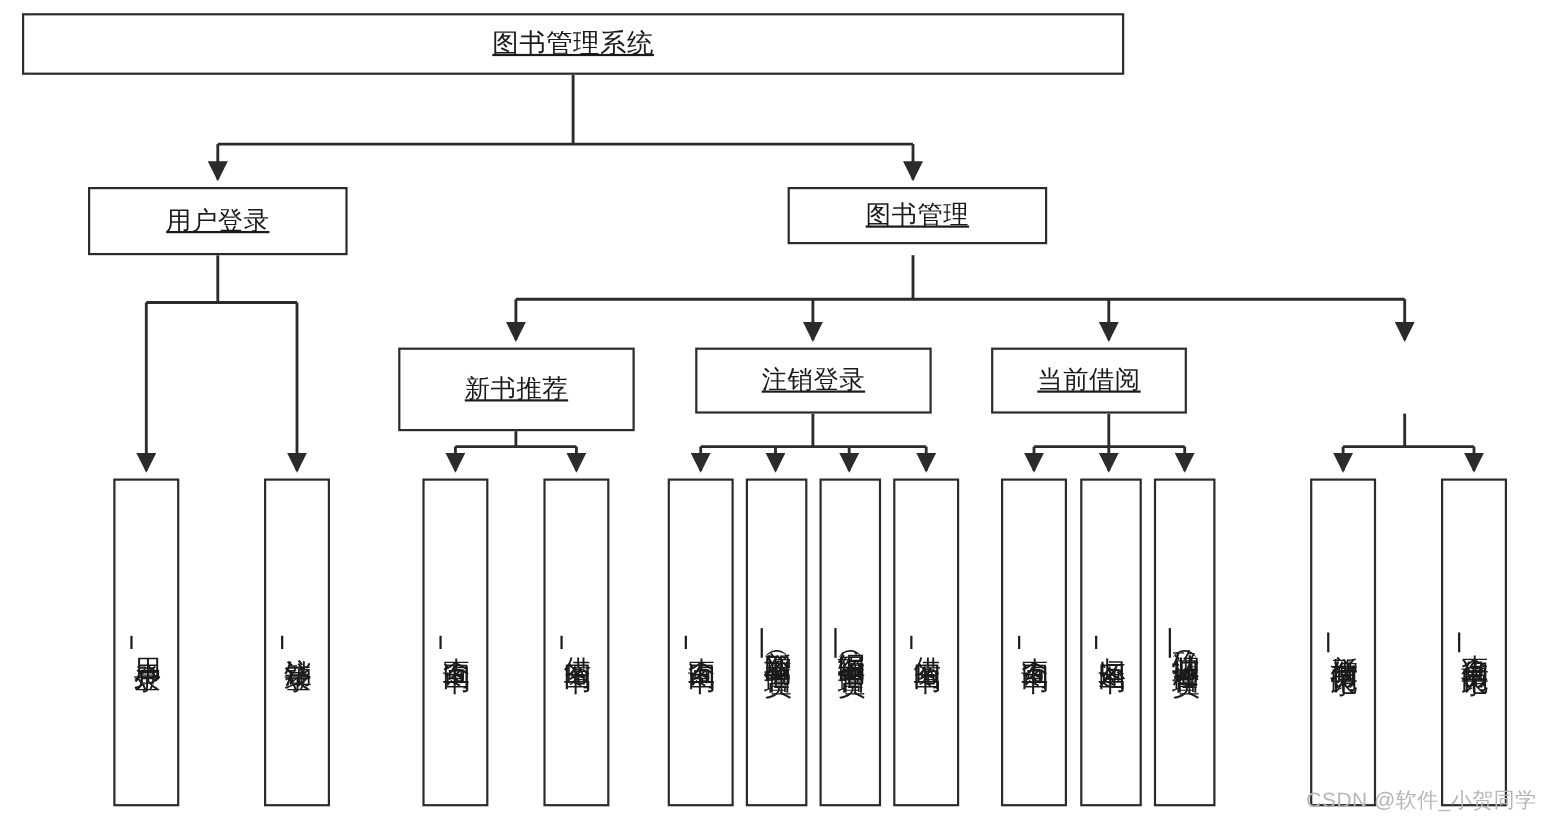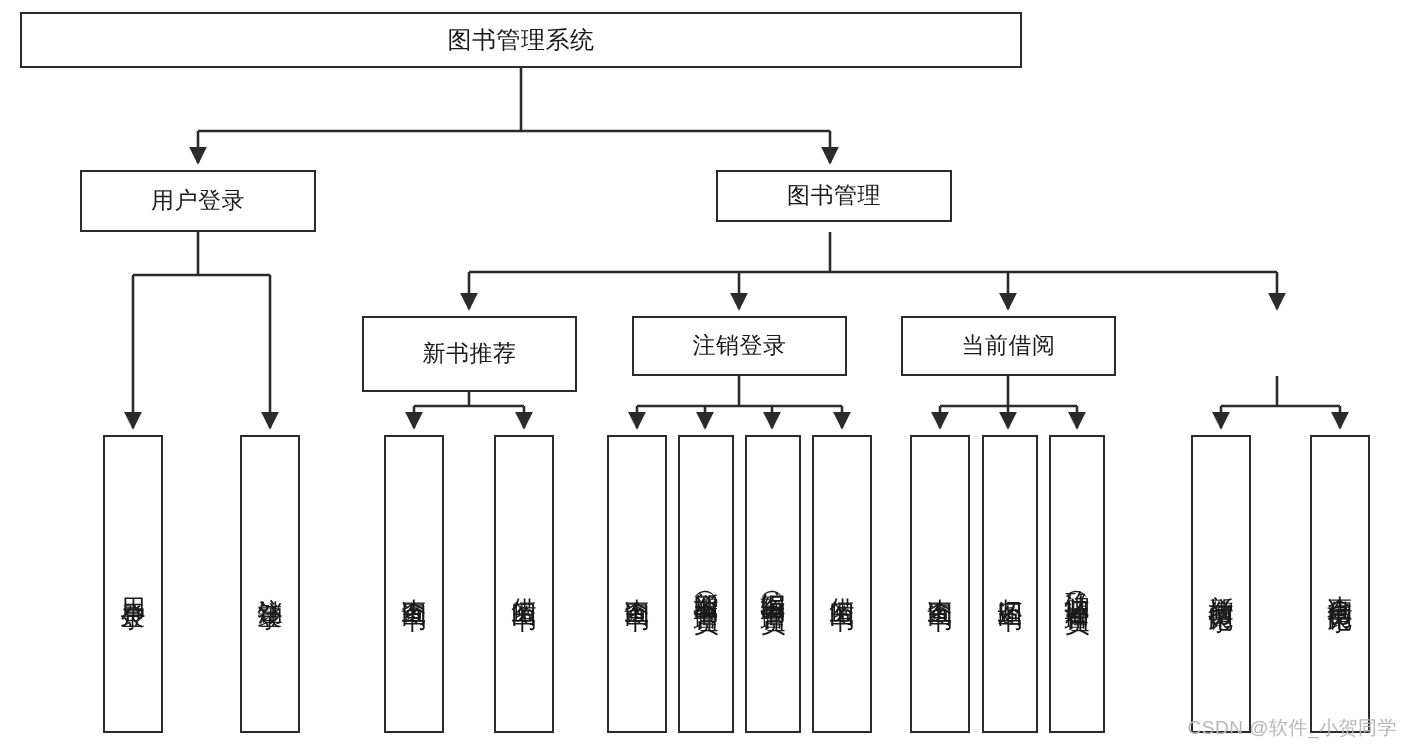--- a/index.html
+++ b/index.html
@@ -32,20 +32,21 @@
     display: flex;
     align-items: center;
     justify-content: center;
     color: #1a1a1a;
   }
   .node-label {
     display: block;
     text-align: right;
     line-height: 1.12;
     white-space: nowrap;
+    text-decoration: underline;
   }
   .node.horizontal .node-label {
     font-size: 23px;
     letter-spacing: 0.5px;
   }
   .node.root .node-label {
     font-size: 24px;
   }
   .node.vertical {
     align-items: center;
@@ -135,21 +136,21 @@
   <div class="node horizontal" style="left:716px; top:170px; width:236px; height:52px;">
     <span class="node-label">图书管理</span>
   </div>
 
   <div class="node horizontal" style="left:362px; top:316px; width:215px; height:76px;">
     <span class="node-label">新书推荐</span>
   </div>
   <div class="node horizontal" style="left:632px; top:316px; width:215px; height:60px;">
     <span class="node-label">注销登录</span>
   </div>
-  <div class="node horizontal" style="left:901px; top:316px; width:215px; height:60px;">
+  <div class="node horizontal" style="left:901px; top:316px; width:178px; height:60px;">
     <span class="node-label">当前借阅</span>
   </div>
 
   <div class="node vertical" style="left:103px; top:435px; width:60px; height:298px;">
     <span class="node-label">用户登录</span>
   </div>
   <div class="node vertical" style="left:240px; top:435px; width:60px; height:298px;">
     <span class="node-label">注销登录</span>
   </div>
 

